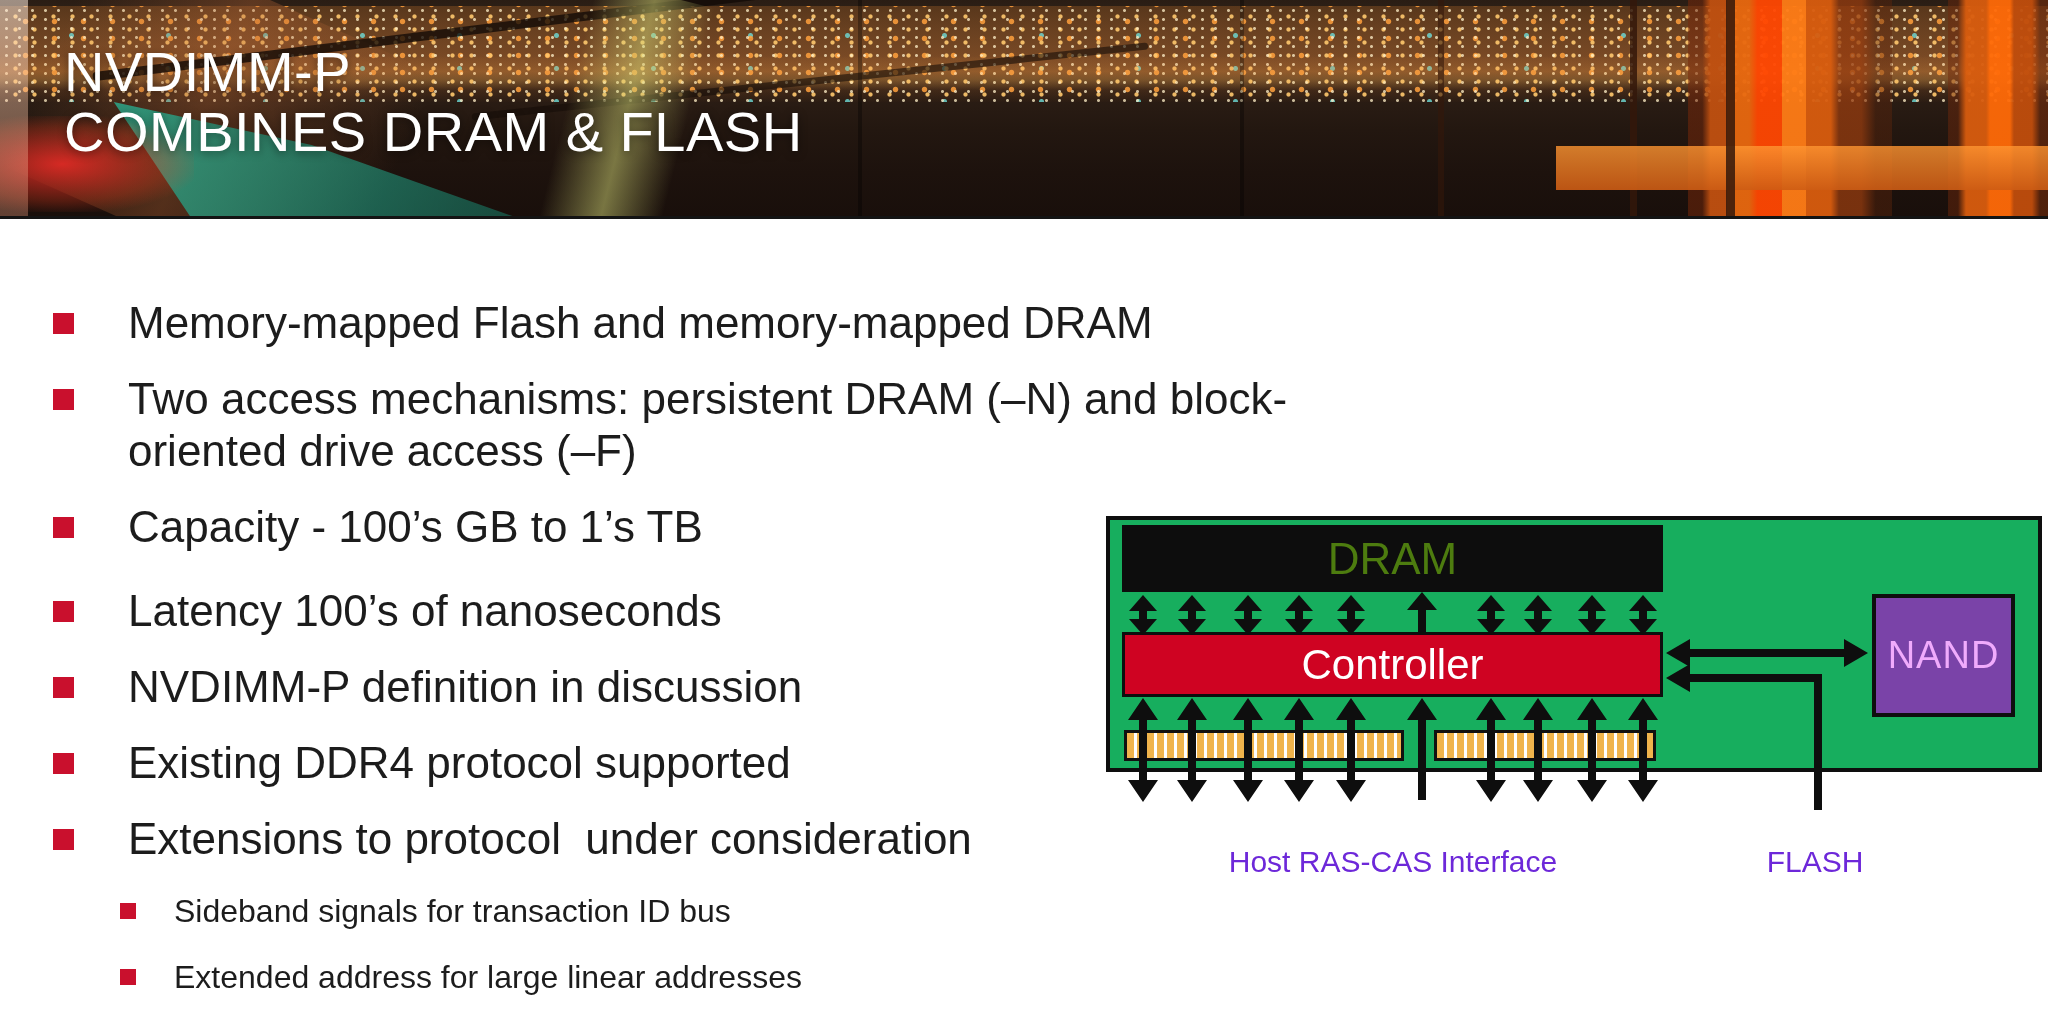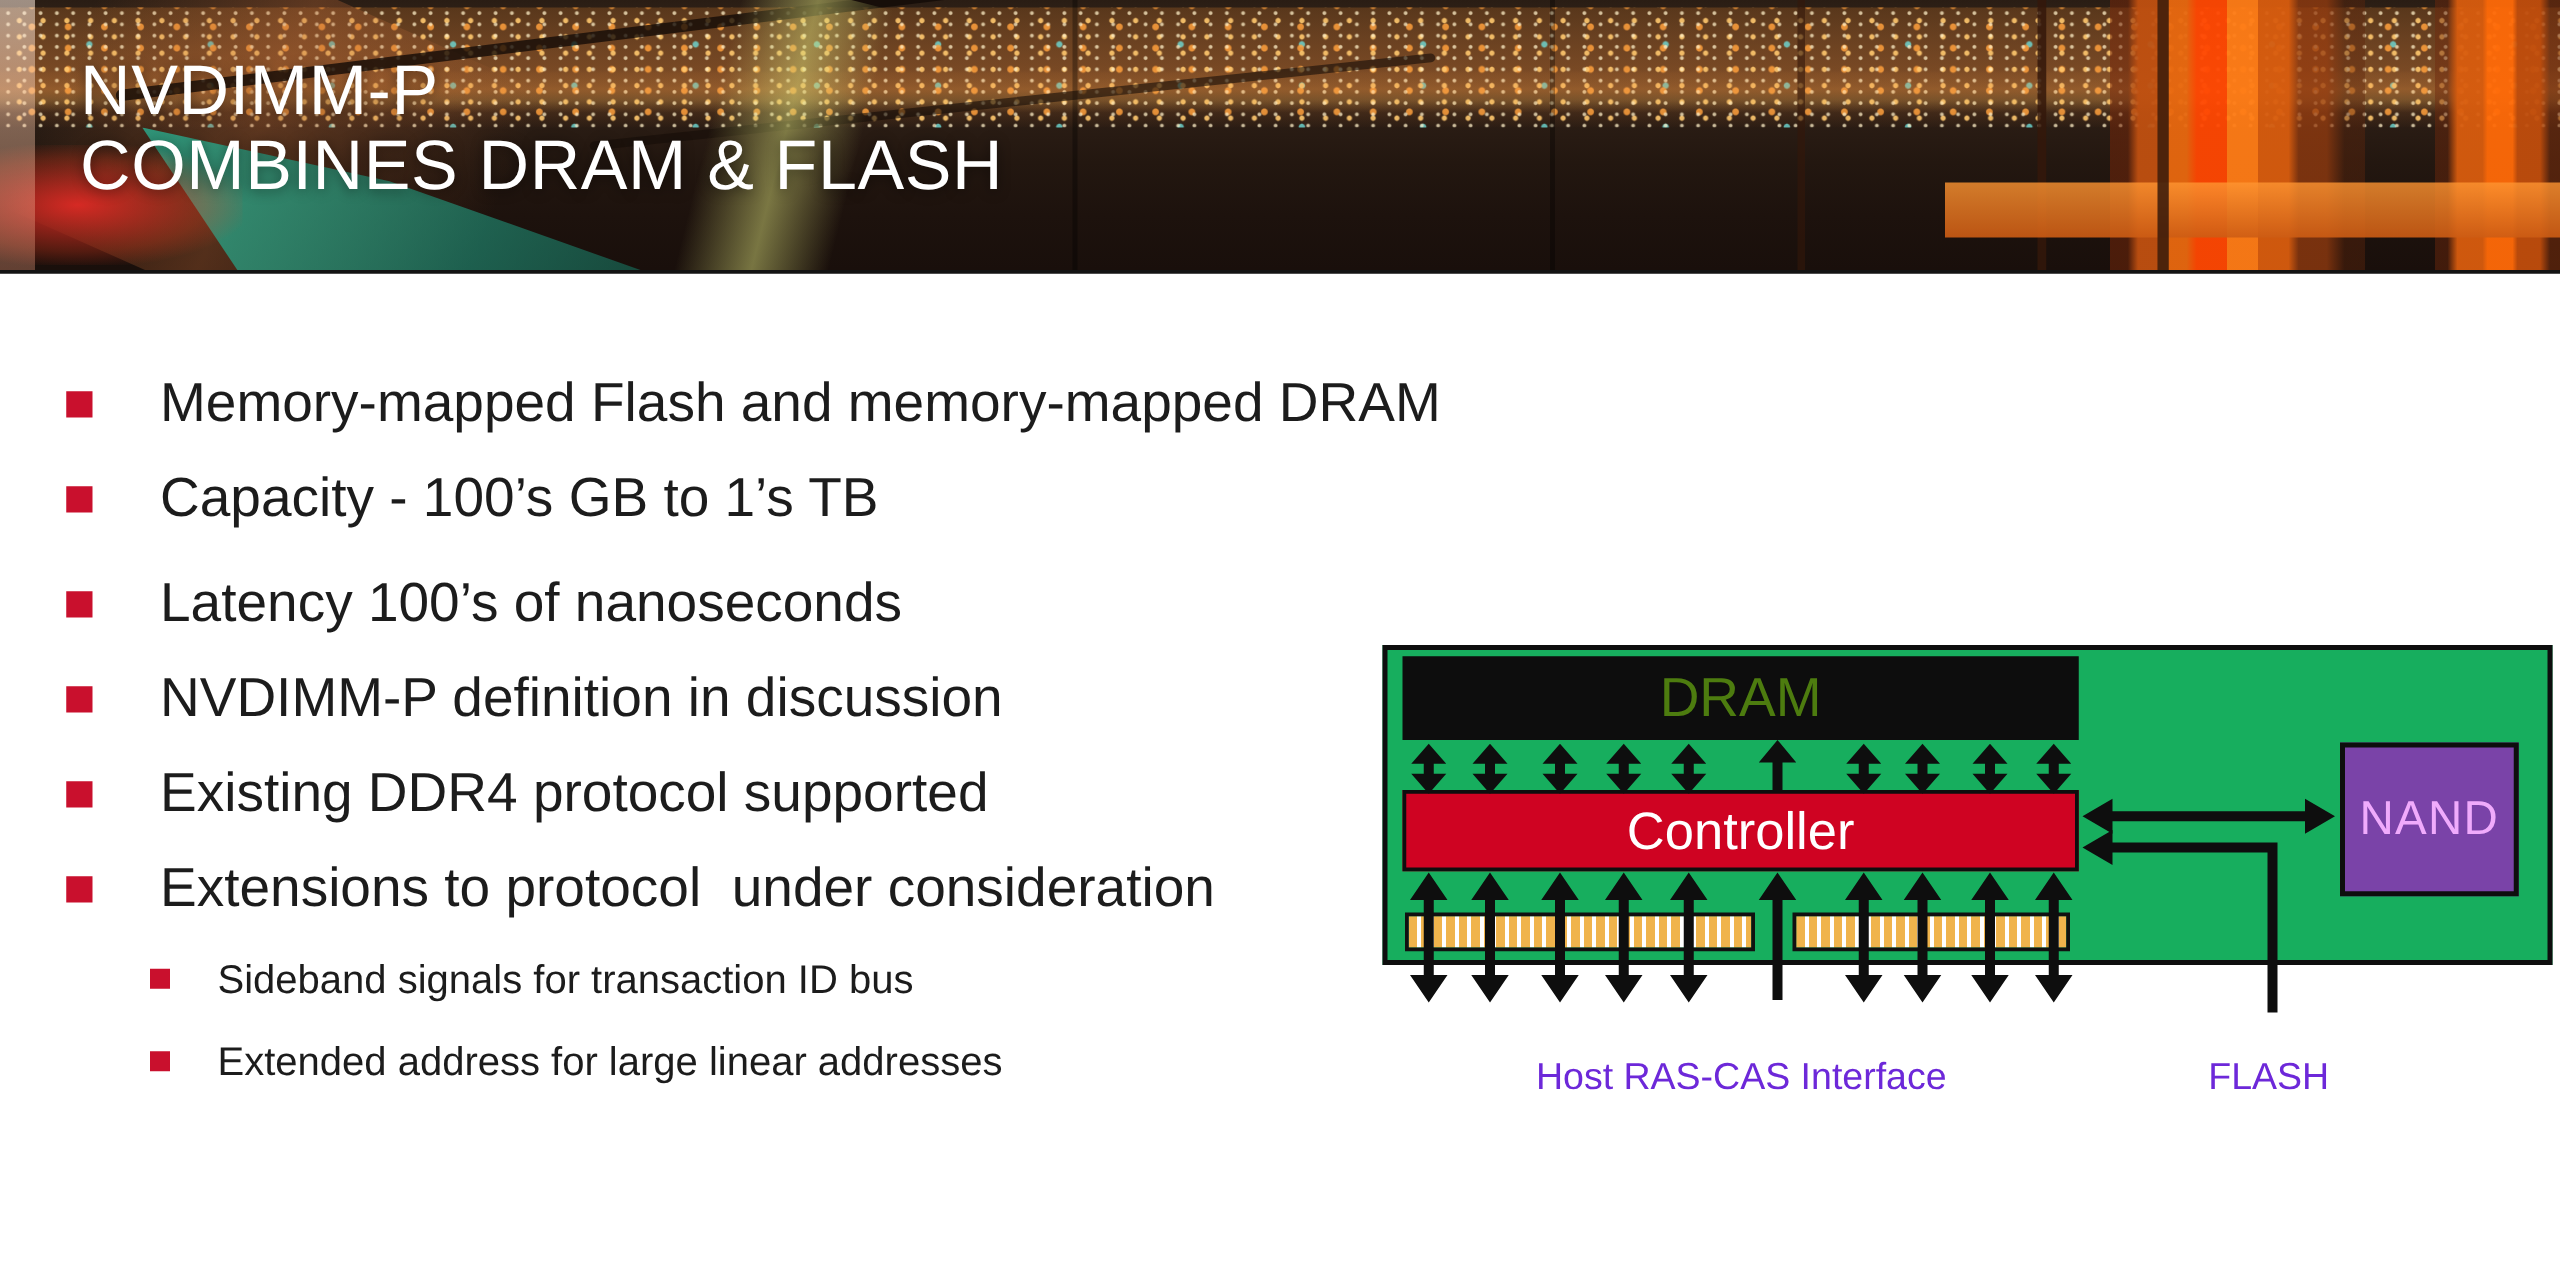--- a/index.html
+++ b/index.html
@@ -111,20 +111,27 @@
   </div>
 
   <ul class="bullets">
     <li class="l1">
       <span class="bsq"></span>
       <span class="btext">
           <span class="bline">Memory-mapped Flash and memory-mapped DRAM</span>
           <span class="bline"></span>
         </span>
     </li>
+    <li class="l1">
+      <span class="bsq"></span>
+      <span class="btext">
+          <span class="bline">Two access mechanisms: persistent DRAM (–N) and block-</span>
+          <span class="bline">oriented drive access (–F)</span>
+        </span>
+    </li>
     <li class="l1 gap">
       <span class="bsq"></span>
       <span class="btext">
           <span class="bline">Capacity - 100’s GB to 1’s TB</span>
           <span class="bline"></span>
         </span>
     </li>
     <li class="l1">
       <span class="bsq"></span>
       <span class="btext">

